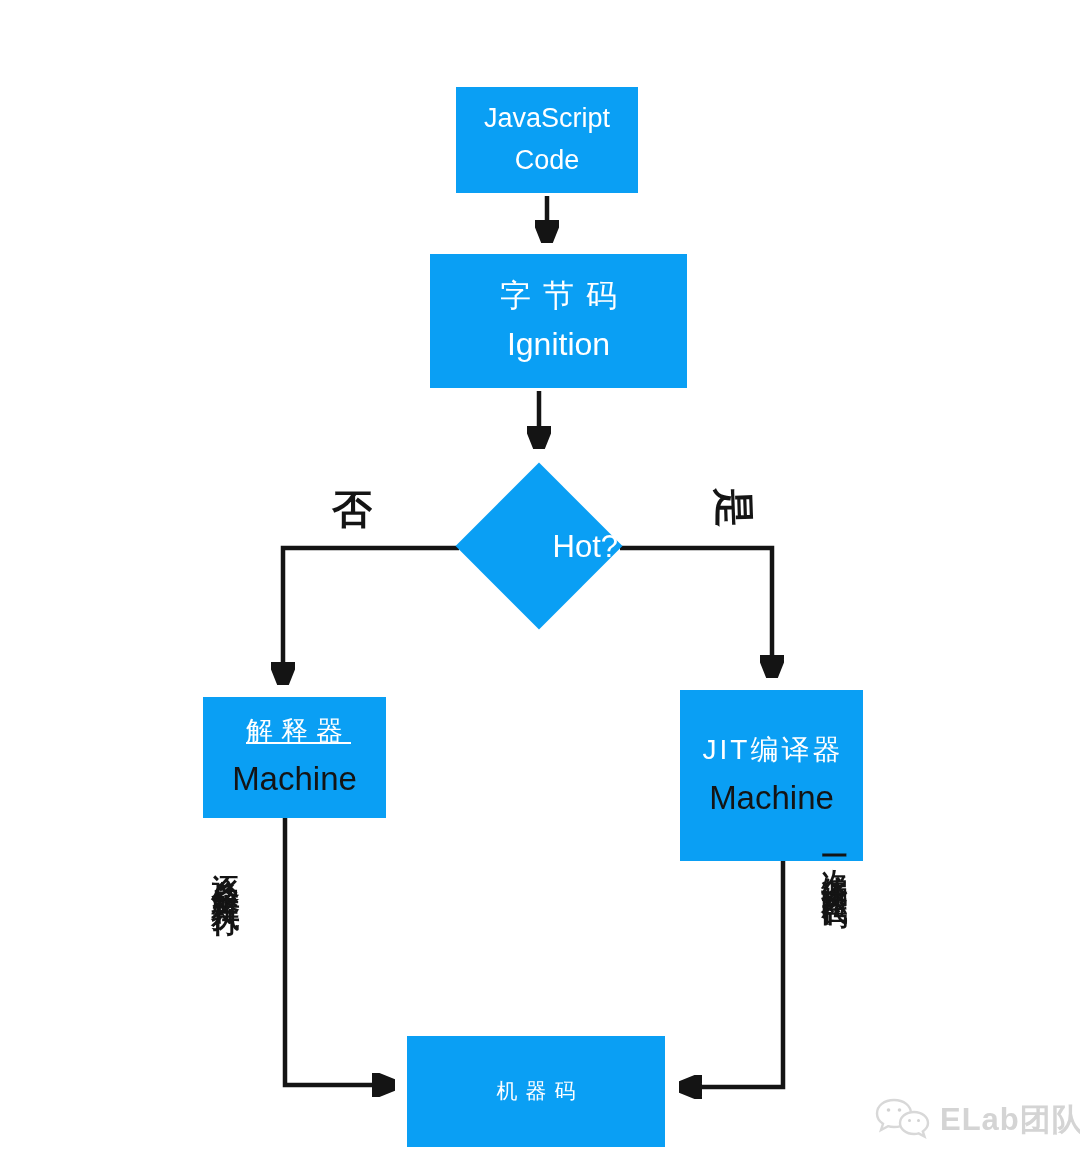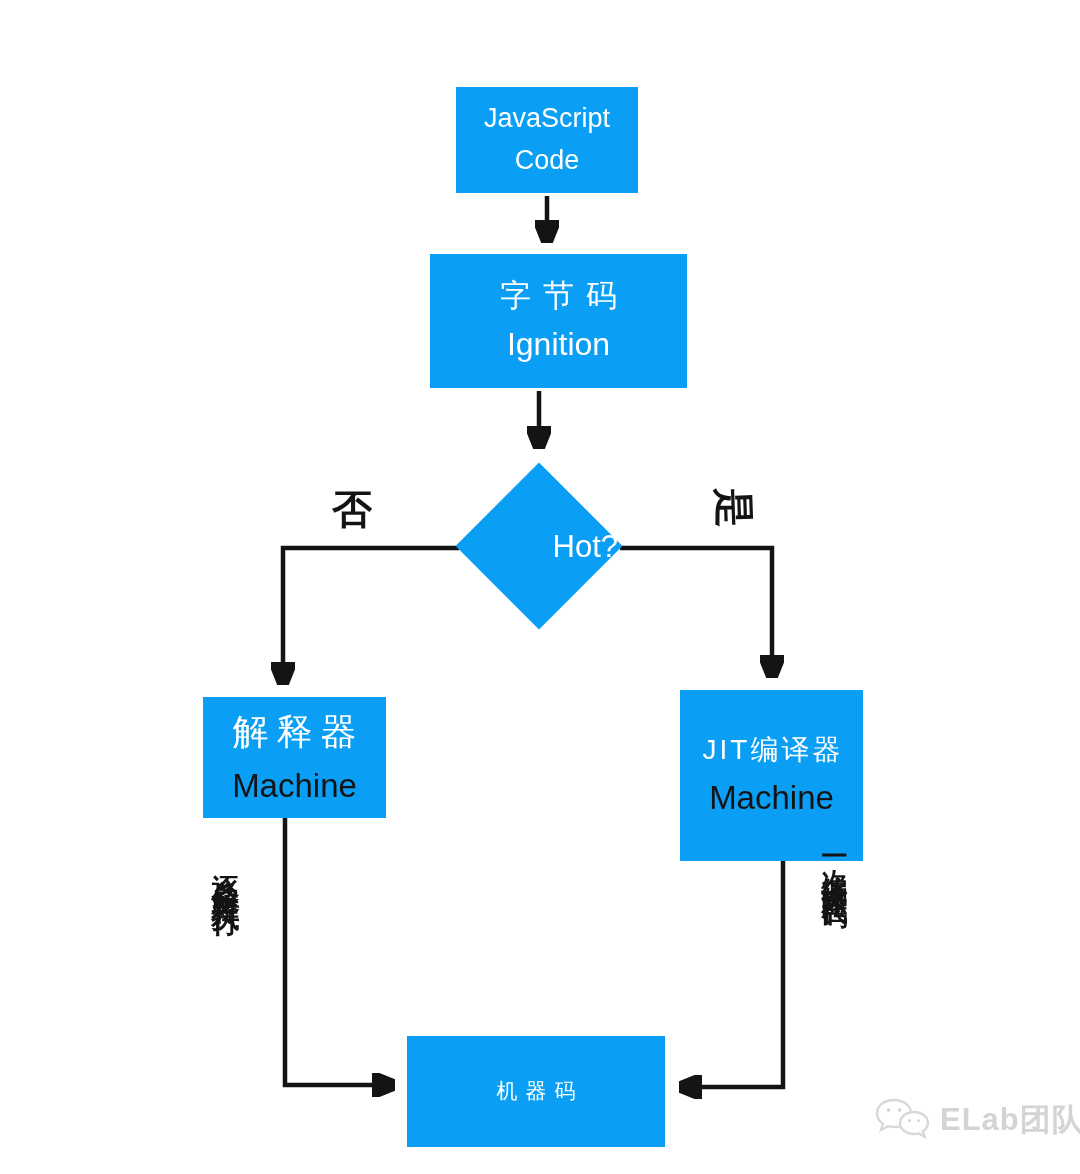--- a/index.html
+++ b/index.html
@@ -62,21 +62,21 @@
     font-weight:bold;
   }
   #note-left{left:206px;top:852px;font-size:28px;letter-spacing:7px;}
   #note-right{left:818px;top:842px;font-size:26px;letter-spacing:6px;}
 
   #box-js{left:456px;top:87px;width:182px;height:106px;font-size:27px;}
   #box-bytecode{left:430px;top:254px;width:257px;height:134px;}
   #box-bytecode .l1{font-size:31px;letter-spacing:12px;text-indent:12px;}
   #box-bytecode .l2{font-size:32px;}
   #box-interpreter{left:203px;top:697px;width:183px;height:121px;}
-  #box-interpreter .l1{font-size:36px;}
+  #box-interpreter .l1{font-size:27px;text-decoration:underline;}
   #box-interpreter .l2{font-size:33px;}
   #box-jit{left:680px;top:690px;width:183px;height:171px;}
   #box-jit .l1{font-size:28px;letter-spacing:3px;text-indent:3px;}
   #box-jit .l2{font-size:33px;}
   #box-machine{left:407px;top:1036px;width:258px;height:111px;}
   #box-machine .l1{font-size:21px;}
   #box-machine .l2{font-size:28px;}
 
   #watermark{
     position:absolute;left:874px;top:1096px;

